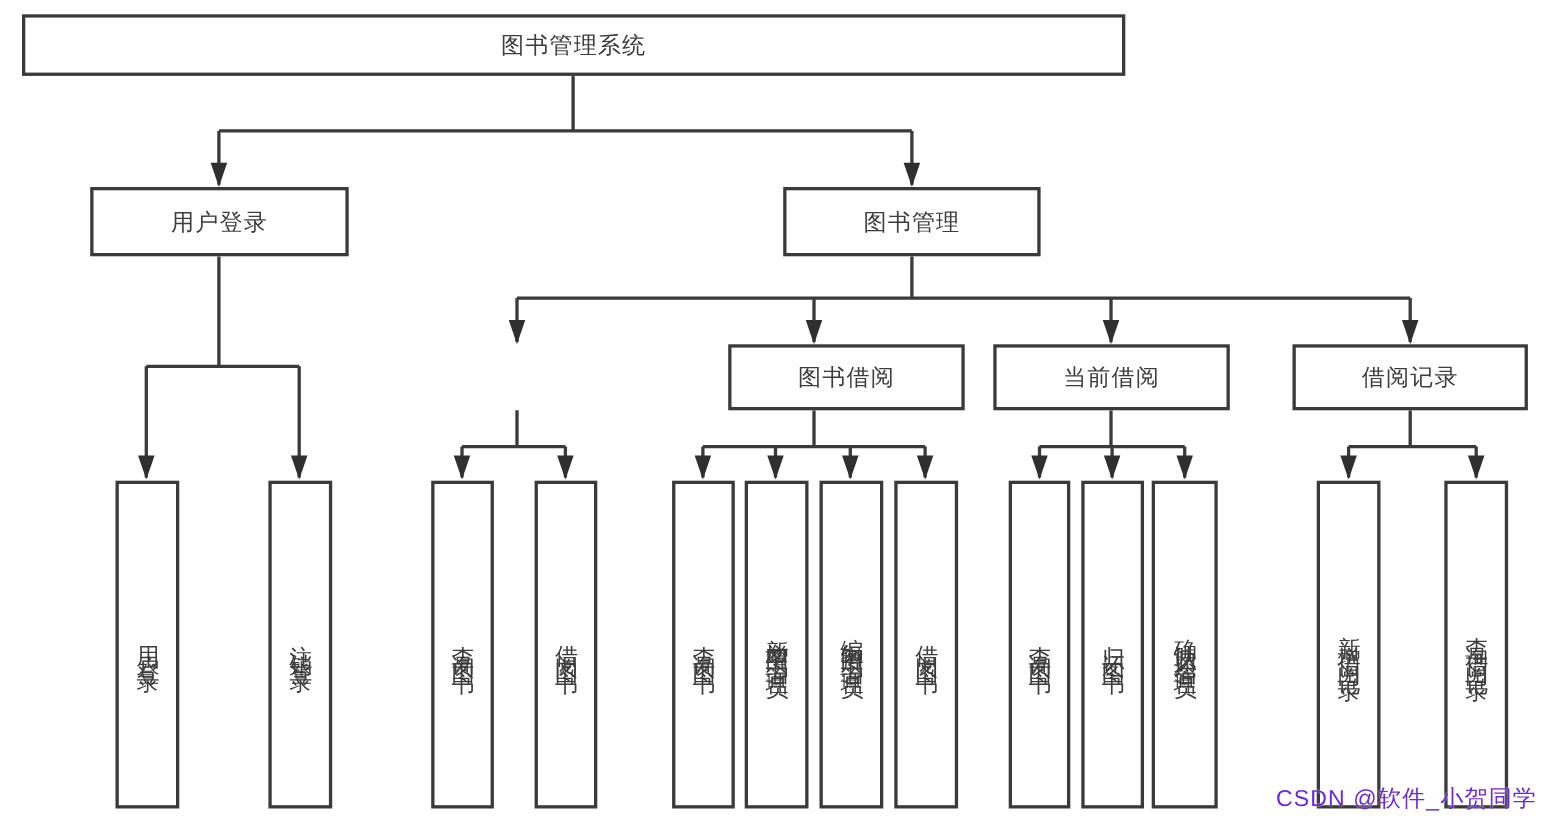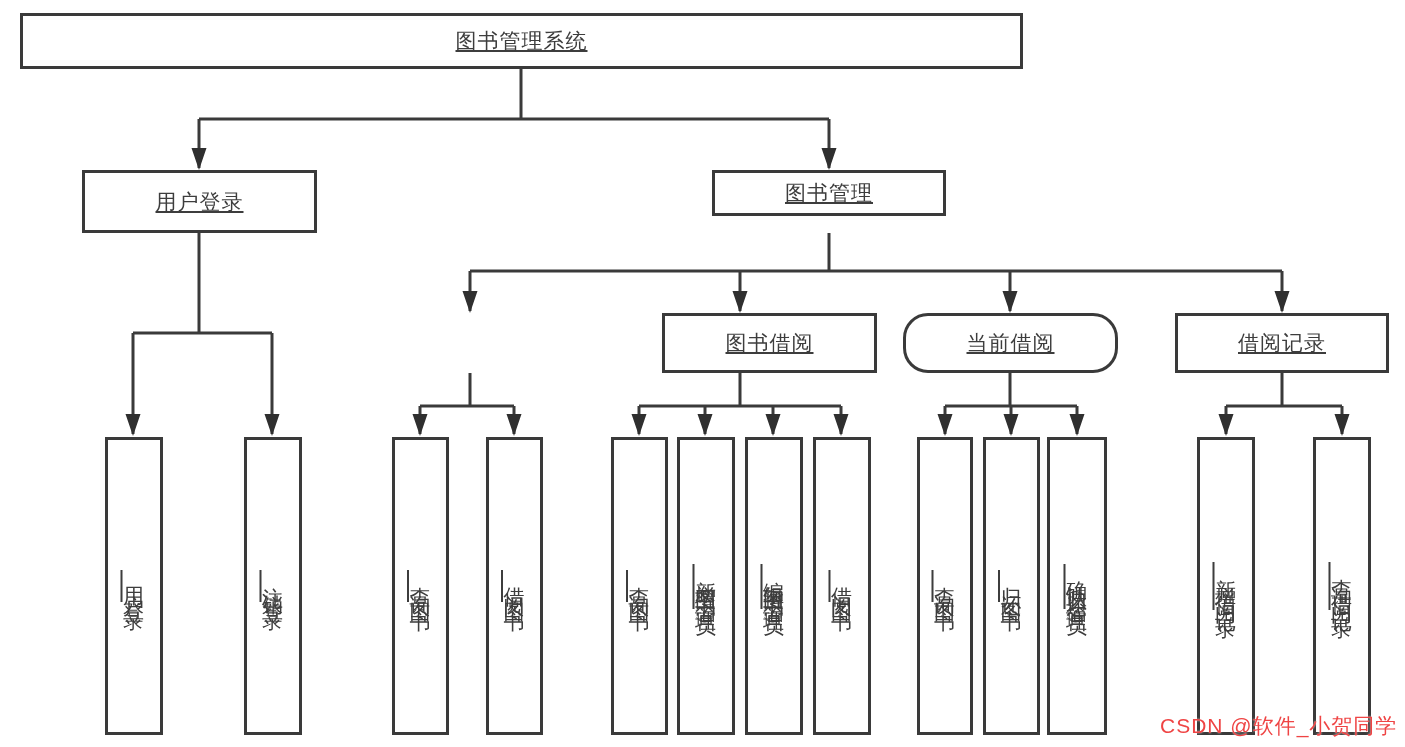--- a/index.html
+++ b/index.html
@@ -21,35 +21,34 @@
     box-sizing: border-box;
     border: 3px solid #3a3a3a;
     background: #ffffff;
     display: flex;
     align-items: center;
     justify-content: center;
     color: #3d3d3d;
     font-size: 21px;
     z-index: 2;
     letter-spacing: 1px;
-    text-decoration: underline;
   }
   .vtext {
     writing-mode: vertical-rl;
     text-orientation: mixed;
     letter-spacing: 8px;
     line-height: 1;
     white-space: nowrap;
   }
   .watermark {
     position: absolute;
     left: 1160px;
     top: 712px;
     font-size: 21px;
-    color: #ef4444;
+    color: #6d28d9;
     z-index: 5;
     letter-spacing: 1px;
     text-shadow: 0 0 2px rgba(255,255,255,0.85);
     white-space: nowrap;
   }
 </style>
 </head>
 <body>
 
 <div class="canvas">
@@ -82,28 +81,28 @@
              M1342 436 l-7.5 -22 h15 Z" fill="#2f2f2f" stroke="none"></path>
   </svg>
 
   <div class="box" style="left:20px; top:13px; width:1003px; height:56px;">
     <span>图书管理系统</span>
   </div>
 
   <div class="box" style="left:82px; top:170px; width:235px; height:63px;">
     <span>用户登录</span>
   </div>
-  <div class="box" style="left:712px; top:170px; width:234px; height:46px;">
+  <div class="box" style="left:712px; top:170px; width:234px; height:63px;">
     <span>图书管理</span>
   </div>
 
   <div class="box" style="left:662px; top:313px; width:215px; height:60px;">
     <span>图书借阅</span>
   </div>
-  <div class="box" style="left:903px; top:313px; width:215px; height:60px;border-radius:25px;">
+  <div class="box" style="left:903px; top:313px; width:215px; height:60px;">
     <span>当前借阅</span>
   </div>
   <div class="box" style="left:1175px; top:313px; width:214px; height:60px;">
     <span>借阅记录</span>
   </div>
 
   <div class="box" style="left:105px; top:437px; width:58px; height:298px;">
     <span class="vtext">用户登录</span>
   </div>
   <div class="box" style="left:244px; top:437px; width:58px; height:298px;">

